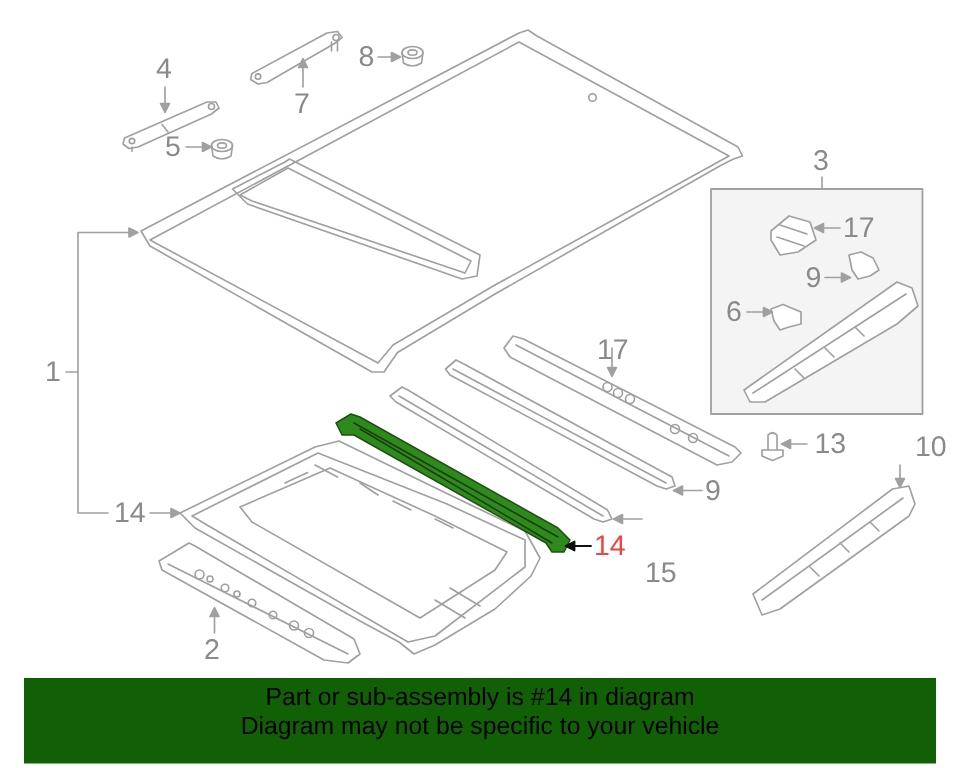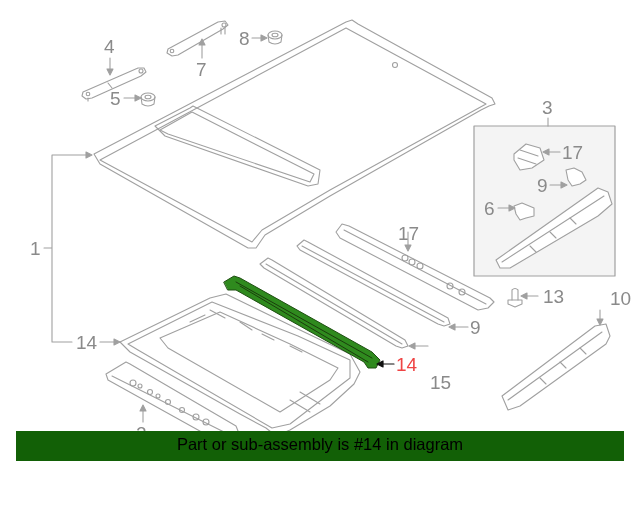--- a/index.html
+++ b/index.html
@@ -1,20 +1,20 @@
 <!DOCTYPE html>
 <html><head>
 <meta charset="utf-8">
 <style>
   html, body { margin:0; padding:0; background:#ffffff; }
   body { width:640px; height:512px; position:relative; overflow:hidden; font-family:"Liberation Sans", sans-serif; }
   #diagram { position:absolute; left:0; top:0; width:640px; height:512px; }
   .callout { position:absolute; font-family:"Liberation Sans", sans-serif; font-size:19px; color:#8a8a8a; line-height:1; white-space:nowrap; }
   .callout.highlight { color:#ef4444; }
-  #banner { position:absolute; left:16px; top:431px; width:608px; height:30px; background:#126006; color:#000; text-align:center; font-size:16.5px; line-height:19px; padding-top:4px; box-sizing:border-box; }
+  #banner { position:absolute; left:16px; top:452px; width:608px; height:57px; background:#126006; color:#000; text-align:center; font-size:16.5px; line-height:19px; padding-top:4px; box-sizing:border-box; }
   #banner div { font-family:"Liberation Sans", sans-serif; }
 </style>
 </head>
 <body>
 
 <svg id="diagram" viewBox="0 0 640 512" xmlns="http://www.w3.org/2000/svg">
   <g fill="none" stroke="#a0a0a0" stroke-width="1.1" stroke-linejoin="round" stroke-linecap="round">
 
     <g>
       <path d="M94,154 L346,22 L352,20 L358,24 L492,98 L495,104 L489,106 L481,110 L330,196 L265,235 L256,248 L248,248 L100,164 Z" fill="#ffffff"></path>
@@ -200,13 +200,14 @@
 <span class="callout" style="left:76px;top:333px;">14</span>
 <span class="callout" style="left:562px;top:143px;">17</span>
 <span class="callout" style="left:543px;top:287px;">13</span>
 <span class="callout highlight" style="left:396px;top:355px;">14</span>
 <span class="callout" style="left:430px;top:337px;margin-top:36px;">15</span>
 <span class="callout" style="left:470px;top:318px;">9</span>
 <span class="callout" style="left:398px;top:224px;text-align:center;">17</span>
 
 <div id="banner">
   <div>Part or sub-assembly is #14 in diagram</div>
+  <div>Diagram may not be specific to your vehicle</div>
 </div>
 
 </body></html>

